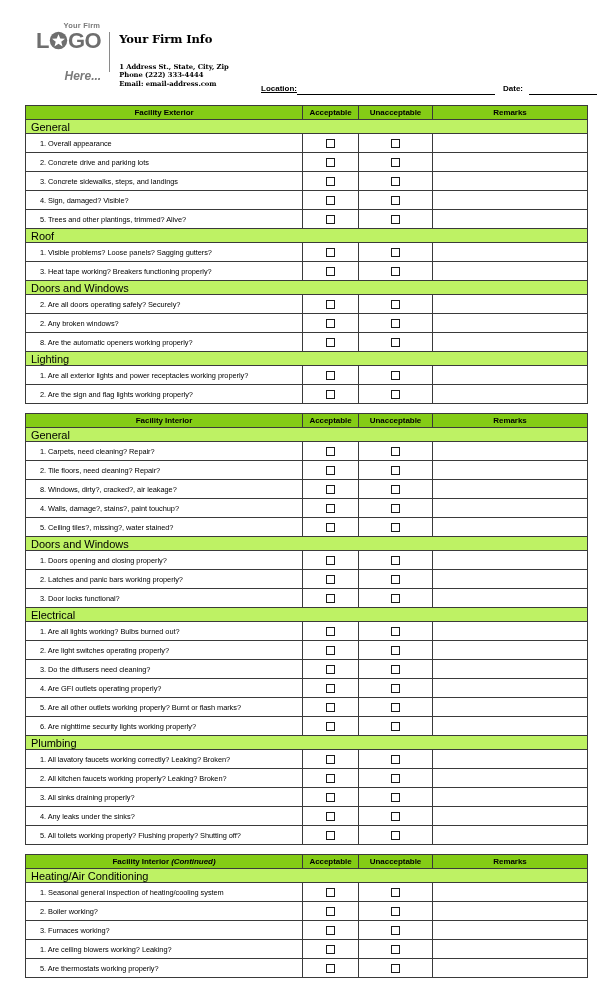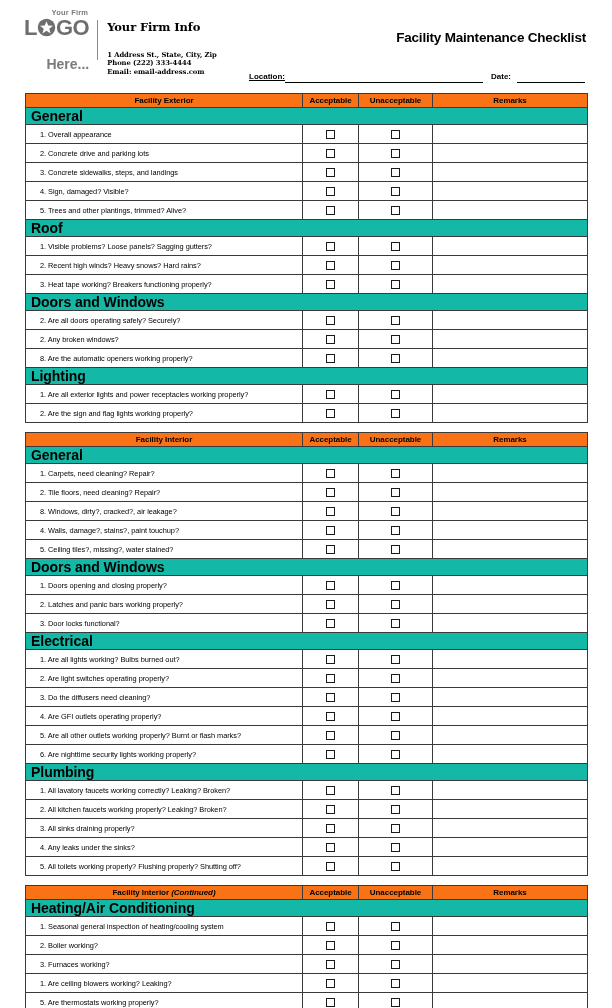--- a/index.html
+++ b/index.html
@@ -13,21 +13,21 @@
     font-family: "Liberation Sans", sans-serif;
     color: #000000;
     -webkit-font-smoothing: antialiased;
   }
 
   .page {
     position: relative;
     width: 612px;
     height: 1008px;
     box-sizing: border-box;
-    padding: 4px;
+    padding: 16px;
     overflow: hidden;
   }
 
   
   .header {
     position: relative;
     height: 58px;
     padding: 16px 20px 0 20px;
     box-sizing: border-box;
   }
@@ -66,24 +66,25 @@
   }
   .logo-star {
     display: inline-flex;
     align-items: center;
     justify-content: center;
     width: 19px;
     height: 19px;
     margin: 0 0px;
   }
   .logo-bot {
-    font-size: 14px;
+    font-size: 12px;
     font-weight: bold;
     color: #7a7a7a;
     margin-top: 18px;
+    font-style: italic;
   }
   .firm-info {
     padding-left: 9px;
     line-height: 1.22;
   }
   .firm-name {
     font-family: "DejaVu Serif", serif;
     font-size: 11.5px;
     font-weight: bold;
     letter-spacing: -0.1px;
@@ -146,35 +147,35 @@
   table.chk col.c-unacc{ width: 74px; }
   table.chk col.c-rem  { width: 155px; }
 
   .chk th, .chk td {
     border: 1px solid #3a3a3a;
     padding: 0;
     vertical-align: middle;
   }
 
   tr.hdr th {
-    background: #f97316;
+    background: #84cc16;
     font-size: 8px;
     font-weight: bold;
     height: 13px;
     text-align: center;
     letter-spacing: -0.05px;
   }
   tr.hdr th .cont {
     font-style: italic;
   }
 
   tr.sect td {
-    background: #14b8a6;
-    font-size: 14px;
-    font-weight: bold;
+    background: #bef264;
+    font-size: 11px;
+    font-weight: normal;
     height: 13px;
     padding-left: 5px;
     letter-spacing: -0.05px;
   }
 
   tr.item td {
     height: 14px;
     background: #ffffff;
   }
   tr.item td.item-text {
@@ -220,21 +221,20 @@
           <div class="logo-bot">Here...</div>
         </div>
       </div>
       <div class="firm-info">
         <div class="firm-name">Your Firm Info</div>
         <div class="firm-line">1 Address St., State, City, Zip</div>
         <div class="firm-line">Phone (222) 333-4444</div>
         <div class="firm-line">Email: email-address.com</div>
       </div>
     </div>
-    <div class="doc-title">Facility Maintenance Checklist</div>
   </div>
 
   <div class="meta-row">
     <div class="meta-label loc-label">Location:</div>
     <div class="meta-rule loc-rule"></div>
     <div class="meta-label date-label">Date:</div>
     <div class="meta-rule date-rule"></div>
   </div>
 
   <div class="tbl-wrap" id="tables-root">
@@ -283,26 +283,20 @@
             <td class="item-text">5. Trees and other plantings, trimmed?    Alive?</td>
             <td class="box-cell"><span class="chkbox"></span></td>
             <td class="box-cell"><span class="chkbox"></span></td>
             <td></td>
           </tr>
           <tr class="sect">
             <td colspan="4">Roof</td>
           </tr>
           <tr class="item">
             <td class="item-text">1. Visible problems?    Loose panels?    Sagging gutters?</td>
-            <td class="box-cell"><span class="chkbox"></span></td>
-            <td class="box-cell"><span class="chkbox"></span></td>
-            <td></td>
-          </tr>
-          <tr class="item">
-            <td class="item-text">2. Recent high winds?    Heavy snows?    Hard rains?</td>
             <td class="box-cell"><span class="chkbox"></span></td>
             <td class="box-cell"><span class="chkbox"></span></td>
             <td></td>
           </tr>
           <tr class="item">
             <td class="item-text">3. Heat tape working?    Breakers functioning properly?</td>
             <td class="box-cell"><span class="chkbox"></span></td>
             <td class="box-cell"><span class="chkbox"></span></td>
             <td></td>
           </tr>

